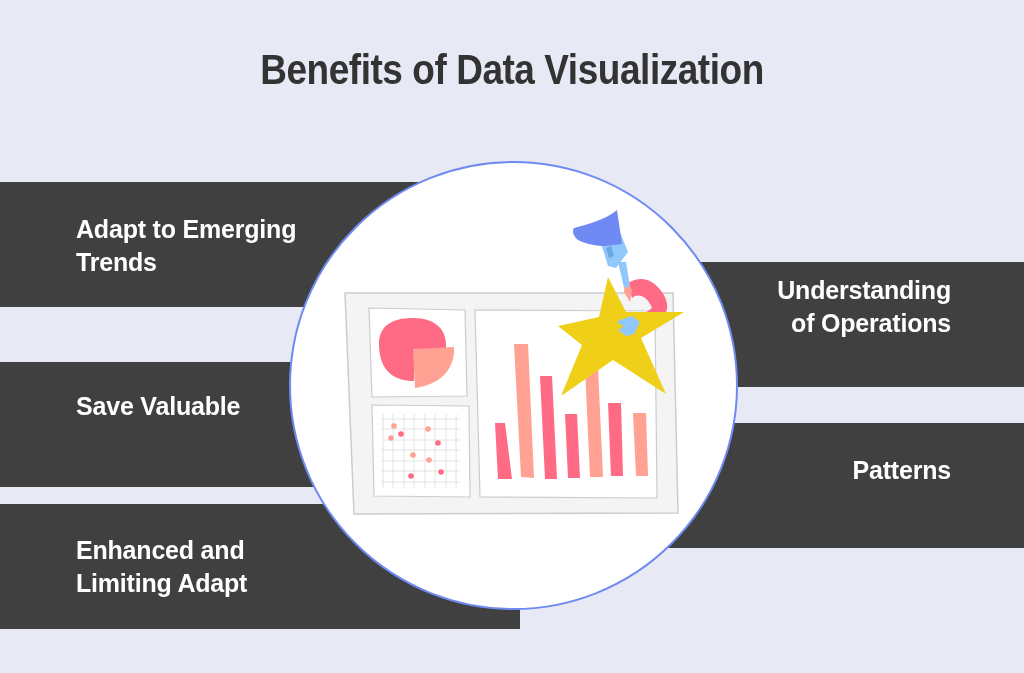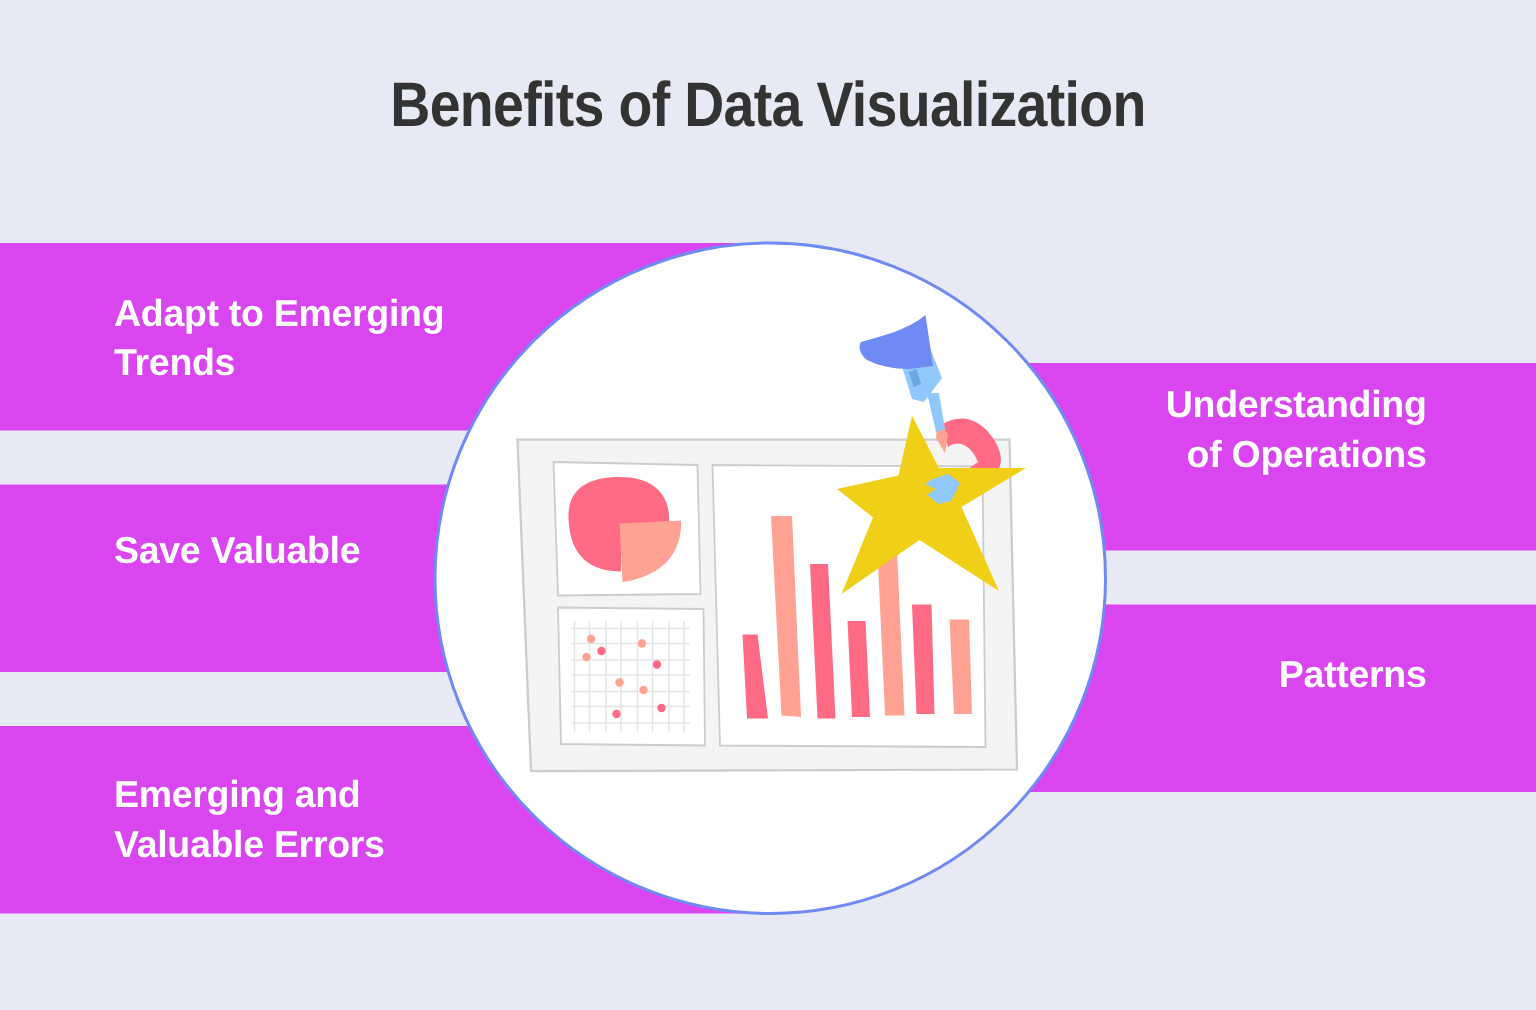--- a/index.html
+++ b/index.html
@@ -9,21 +9,21 @@
     position: relative;
     font-family: "Liberation Sans", "DejaVu Sans", sans-serif;
   }
   .title {
     position: absolute; left: 0; top: 46px; width: 1024px;
     text-align: center; font-size: 42px; font-weight: 700;
     color: #333333; letter-spacing: -0.5px;
     transform: scaleX(0.88); transform-origin: center;
   }
   .band {
-    position: absolute; height: 125px; background: #d946ef;
+    position: absolute; height: 125px; background: #404040; margin-top: 20px;
   }
   .band-left { left: 0; width: 520px; }
   .band-right { left: 520px; width: 504px; }
   .band-text {
     position: absolute; color: #ffffff; font-weight: 700;
     font-size: 25px; line-height: 33px; letter-spacing: -0.2px;
   }
   .band-left .band-text { left: 76px; }
   .band-right .band-text { right: 73px; text-align: right; }
   .circle {
@@ -37,29 +37,29 @@
 <body>
 
 <div class="title">Benefits of Data Visualization</div>
 
 <div class="band band-left" style="top:162px;">
   <div class="band-text" style="top:31px;">
     <div>Adapt to Emerging</div>
     <div>Trends</div>
   </div>
 </div>
-<div class="band band-left" style="top:323px;">
+<div class="band band-left" style="top:342px;">
   <div class="band-text" style="top:28px;">
     <div>Save Valuable</div>
   </div>
 </div>
 <div class="band band-left" style="top:484px;">
   <div class="band-text" style="top:30px;">
-    <div>Emerging and</div>
-    <div>Valuable Errors</div>
+    <div>Enhanced and</div>
+    <div>Limiting Adapt</div>
   </div>
 </div>
 
 <div class="band band-right" style="top:242px;">
   <div class="band-text" style="top:12px;">
     <div>Understanding</div>
     <div>of Operations</div>
   </div>
 </div>
 <div class="band band-right" style="top:403px;">

